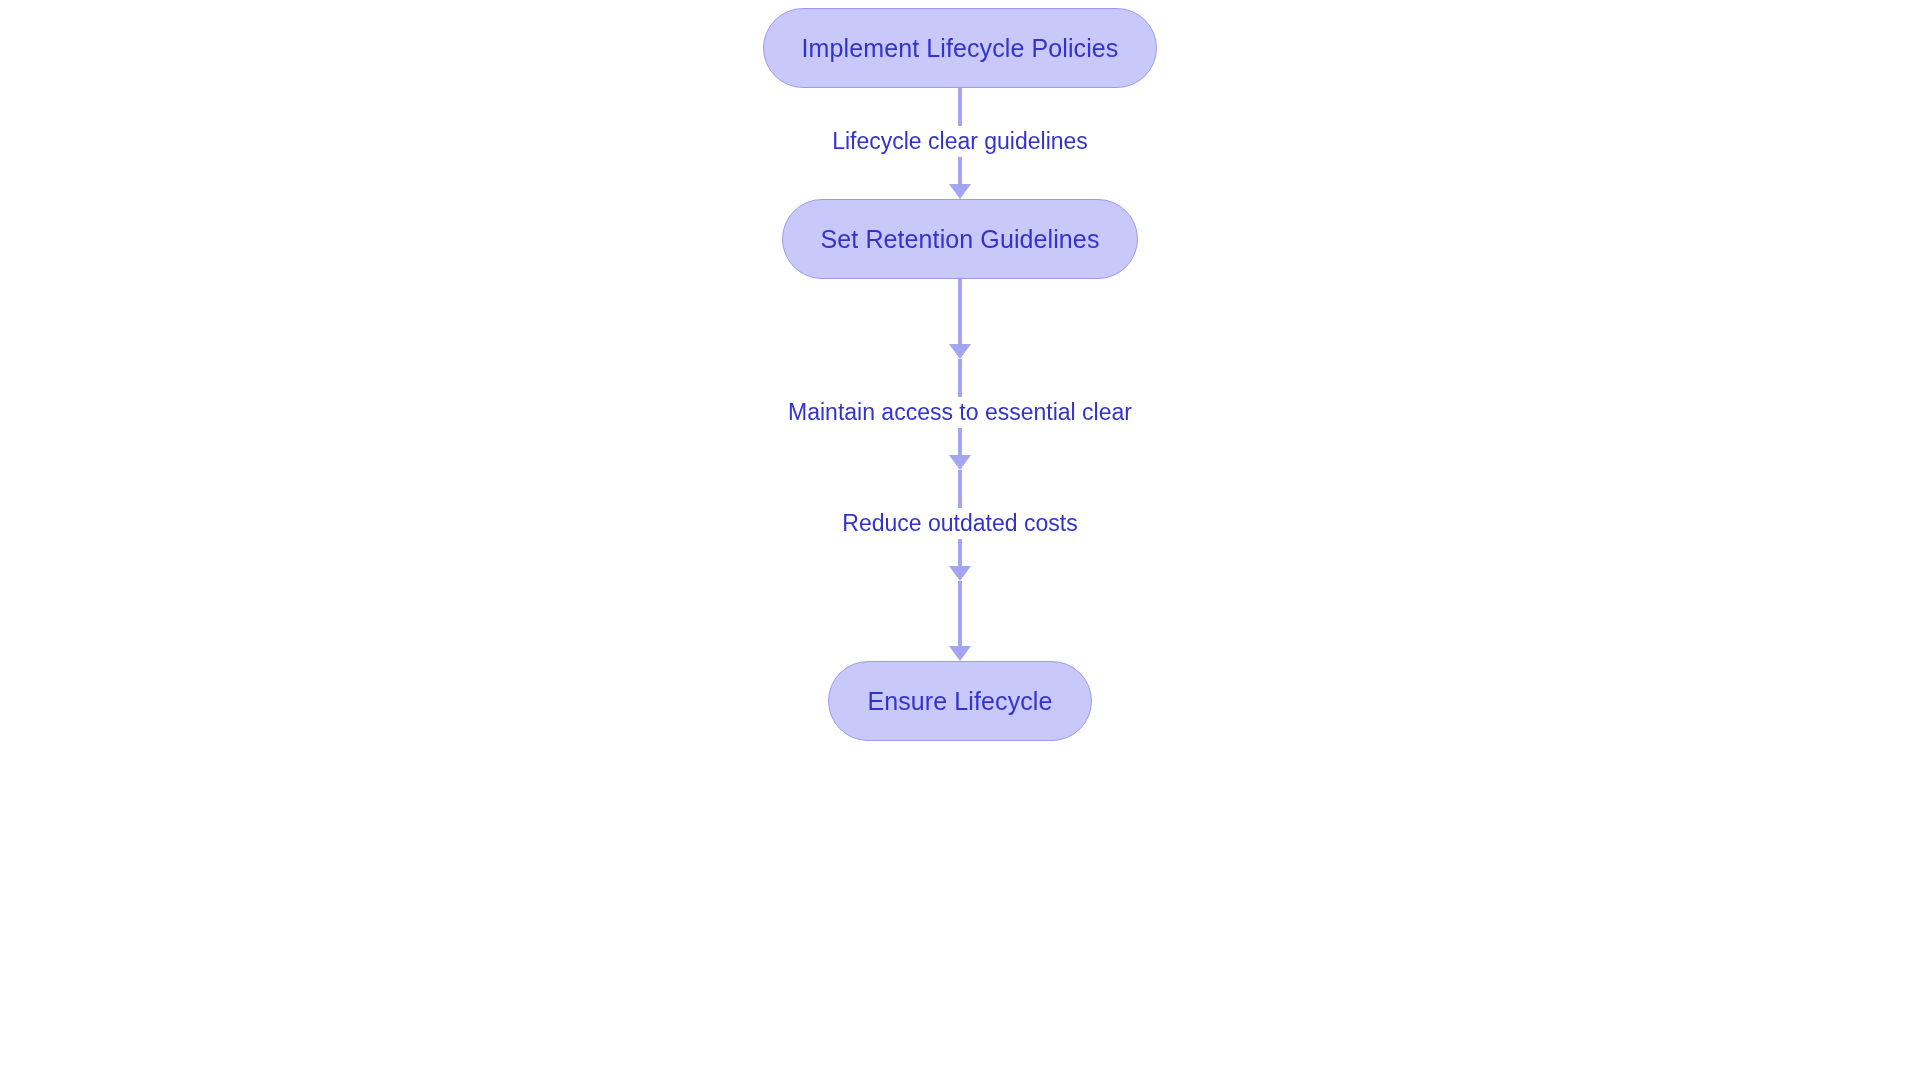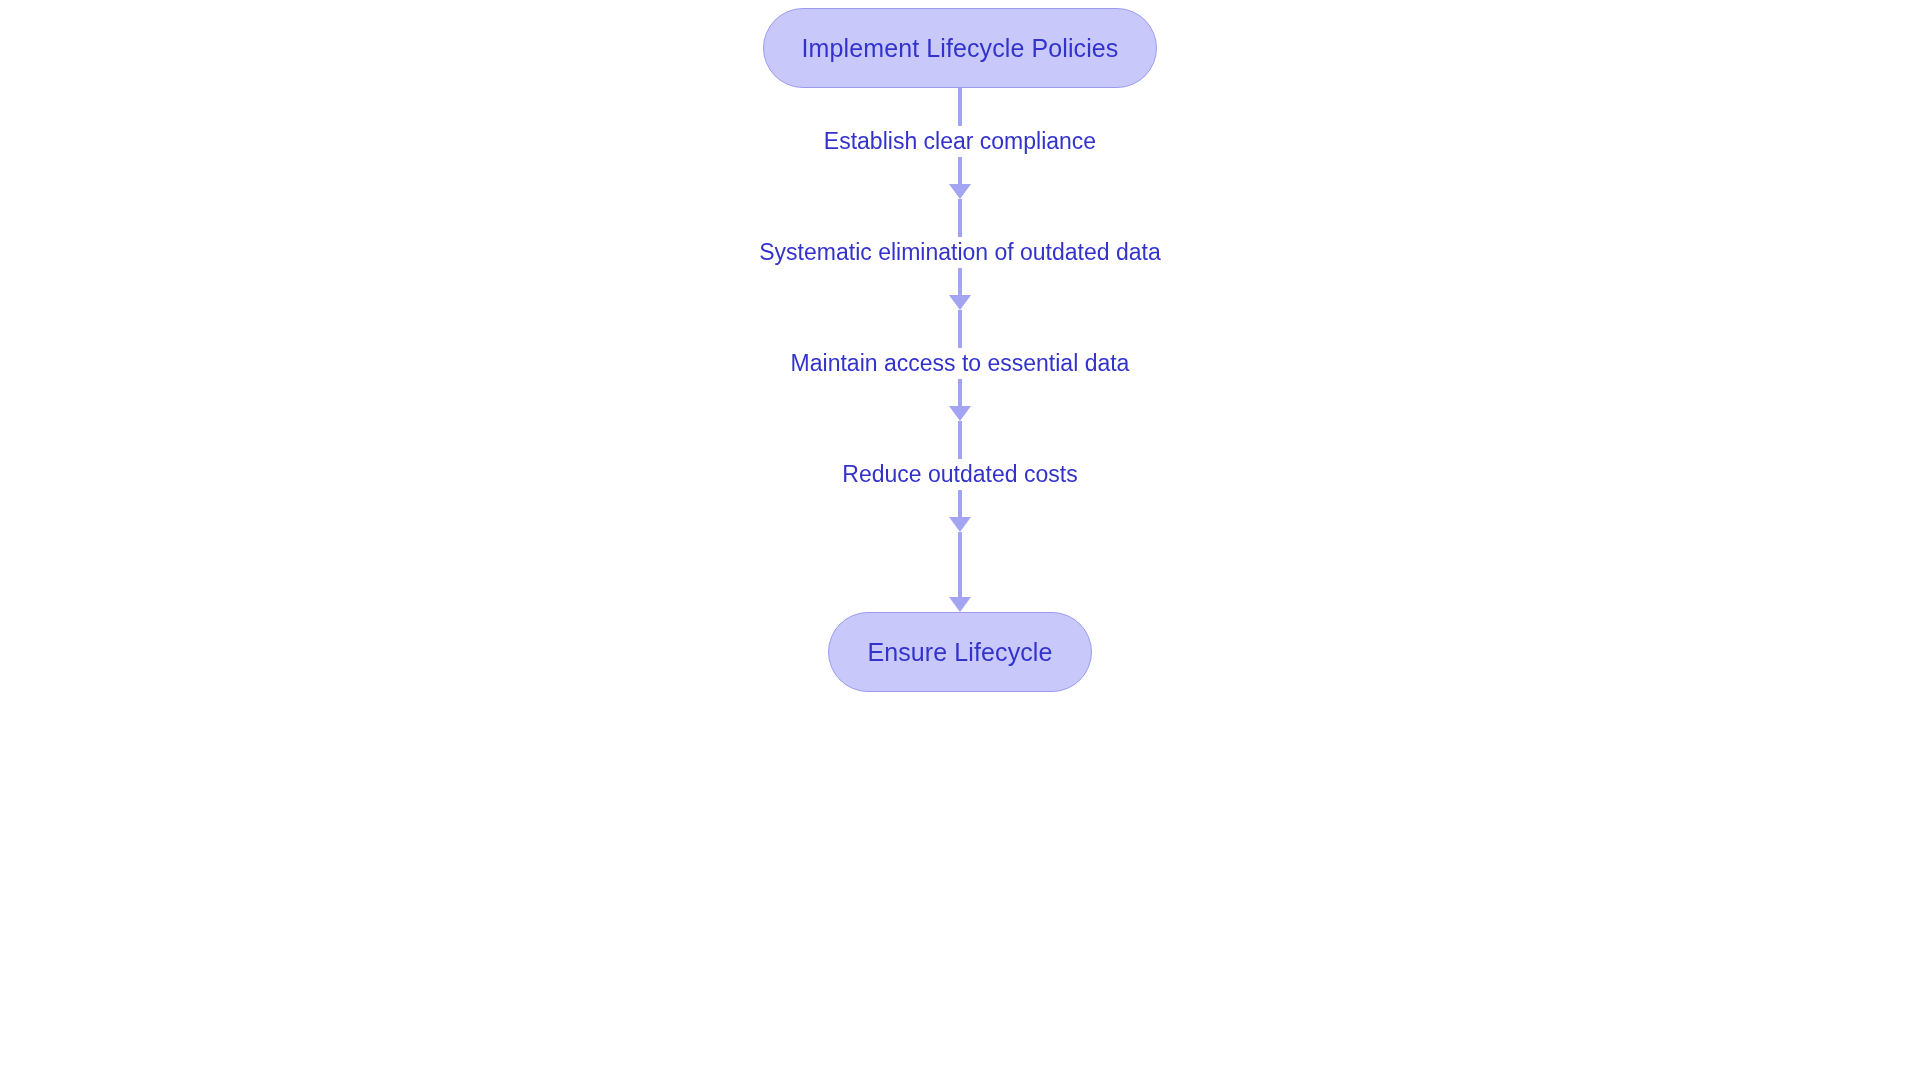--- a/index.html
+++ b/index.html
@@ -107,37 +107,39 @@
   <div class="flow-column">
 
     <div class="top-pad"></div>
 
     <div class="node">
       <span class="node-label">Implement Lifecycle Policies</span>
     </div>
 
     <div class="edge">
       <div class="edge-line-top"></div>
-      <div class="edge-label">Establish clear compliance</div>
+      <div class="edge-label">Lifecycle clear guidelines</div>
+      <div class="edge-line-bottom"></div>
+      <div class="edge-arrow"></div>
+    </div>
+
+    <div class="node">
+      <span class="node-label">Set Retention Guidelines</span>
+    </div>
+
+    <div class="edge">
+      <div class="edge-line-top"></div>
       <div class="edge-line-bottom"></div>
       <div class="edge-arrow"></div>
     </div>
 
 
     <div class="edge">
       <div class="edge-line-top"></div>
-      <div class="edge-label">Systematic elimination of outdated data</div>
-      <div class="edge-line-bottom"></div>
-      <div class="edge-arrow"></div>
-    </div>
-
-
-    <div class="edge">
-      <div class="edge-line-top"></div>
-      <div class="edge-label">Maintain access to essential data</div>
+      <div class="edge-label">Maintain access to essential clear</div>
       <div class="edge-line-bottom"></div>
       <div class="edge-arrow"></div>
     </div>
 
 
     <div class="edge">
       <div class="edge-line-top"></div>
       <div class="edge-label">Reduce outdated costs</div>
       <div class="edge-line-bottom"></div>
       <div class="edge-arrow"></div>

